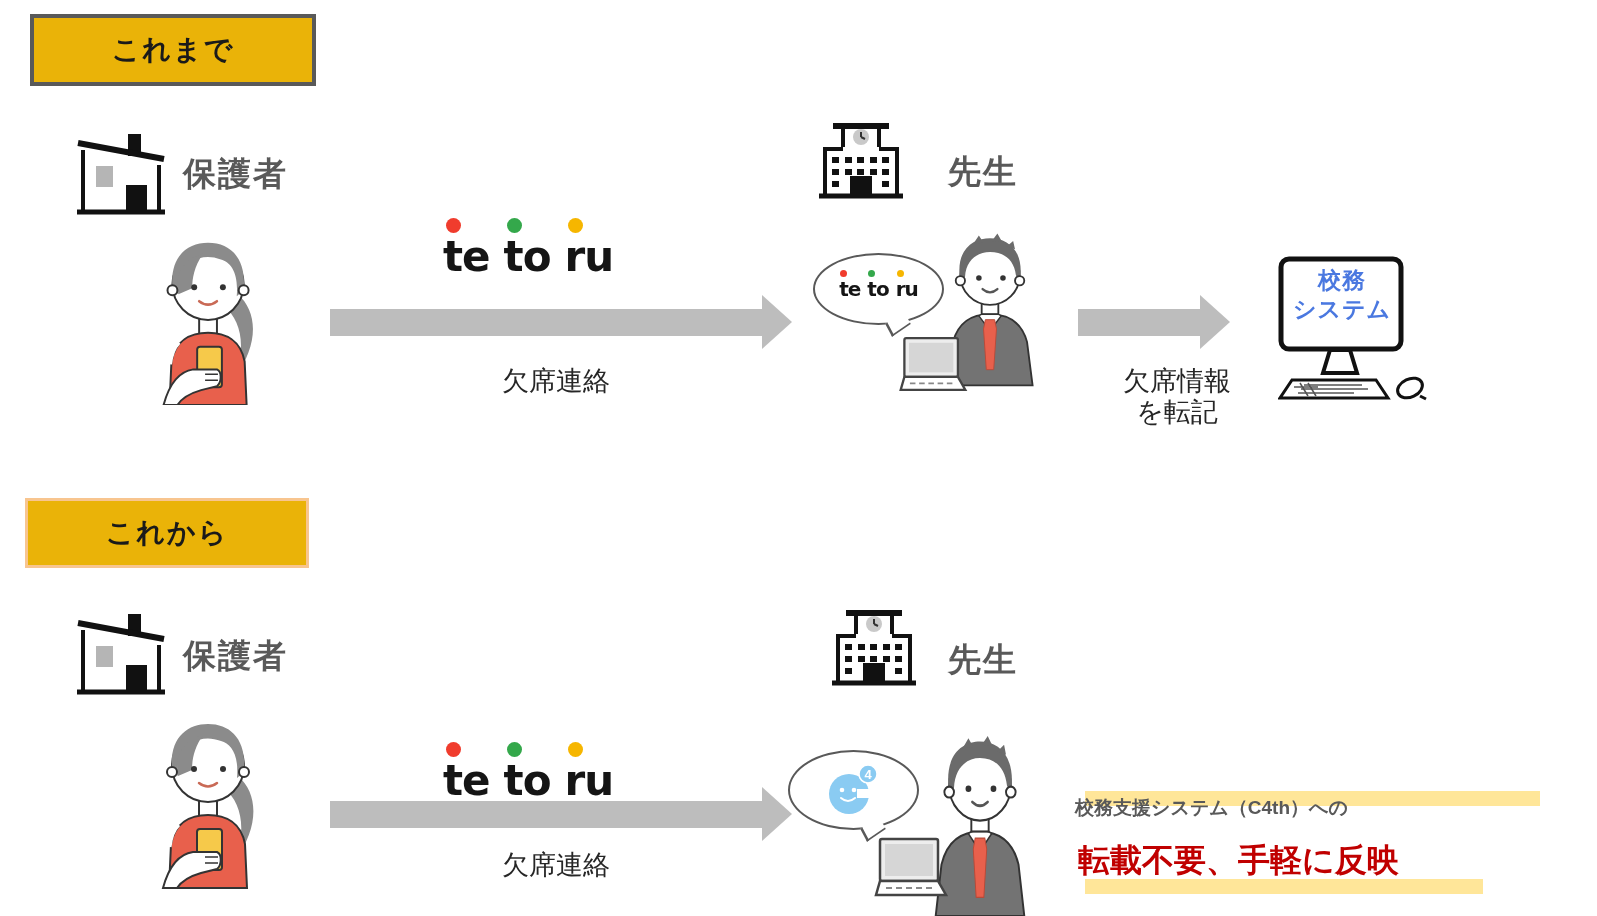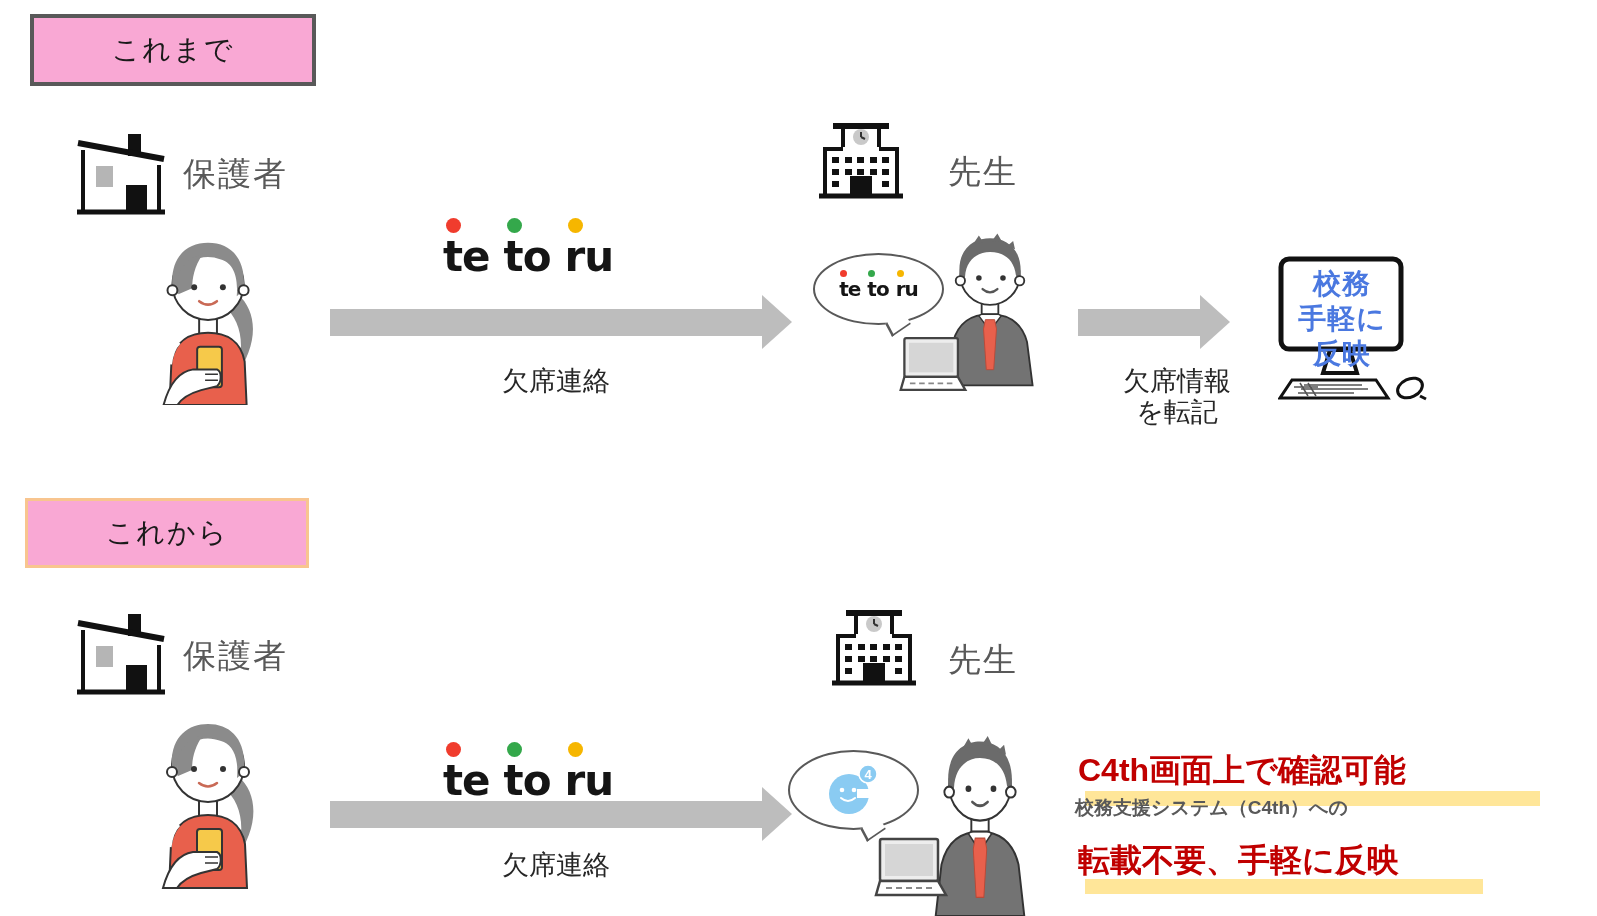--- a/index.html
+++ b/index.html
@@ -5,27 +5,27 @@
   html,body{margin:0;padding:0;background:#fff;}
   #stage{
     position:relative;width:1597px;height:916px;background:#ffffff;overflow:hidden;
     font-family:"Liberation Sans","DejaVu Sans",sans-serif;color:#262626;
   }
   .abs{position:absolute;}
 
   
   .label-box{
     display:flex;align-items:center;justify-content:center;
-    background:#f9a8d4;font-size:28px;color:#1a1a1a;letter-spacing:2px;
+    background:#eab308;font-size:28px;color:#1a1a1a;letter-spacing:2px;font-weight:bold;
   }
   .label-box.before{border:4px solid #595959;}
   .label-box.after{border:3px solid #F8C58F;}
 
   
-  .actor-label{font-weight:normal;font-size:33px;color:#595959;letter-spacing:2px;}
+  .actor-label{font-weight:bold;font-size:33px;color:#595959;letter-spacing:2px;}
 
   
   .arrow-body{position:absolute;background:#BDBDBD;height:27px;}
   .arrow-head{position:absolute;width:0;height:0;border-style:solid;
     border-top:27px solid transparent;border-bottom:27px solid transparent;
     border-left:30px solid #BDBDBD;border-right:0;}
 
   .caption{font-size:27px;color:#262626;text-align:center;line-height:1.15;}
 
   
@@ -49,21 +49,21 @@
   }
   .bubble::after{
     content:"";position:absolute;bottom:-10px;left:58%;width:16px;height:16px;background:#fff;
     border-right:2.5px solid #595959;border-bottom:2.5px solid #595959;
     transform:skewX(-25deg) rotate(45deg);
   }
 
   
   .screen-text{
     position:absolute;text-align:center;font-weight:bold;color:#4A78E0;
-    font-size:28px;line-height:1.25;letter-spacing:1px;z-index:2;
+    font-size:23px;line-height:1.25;letter-spacing:1px;z-index:2;
   }
 
   
   .benefit-intro{position:absolute;font-weight:bold;font-size:19px;color:#595959;white-space:nowrap;z-index:2;}
   .benefit-main{position:absolute;font-weight:bold;font-size:32px;color:#C00000;white-space:nowrap;line-height:1.15;z-index:2;}
   .highlight-bar{position:absolute;background:#FFE699;height:15px;z-index:1;}
 
   svg{display:block;}
 </style>
 </head>
@@ -189,21 +189,21 @@
       <path d="M52,94 L72,94 L79,117 L45,117 Z" fill="#fff" stroke="#111" stroke-width="4"></path>
       <path d="M14,124 L98,124 L110,142 L2,142 Z" fill="#fff" stroke="#111" stroke-width="3"></path>
       <path d="M26,129 L84,129 M23,133 L90,133 M20,137 L76,137" stroke="#555" stroke-width="1.5"></path>
       <path d="M22,127 L30,140 M30,127 L38,140 M16,131 L40,131" stroke="#555" stroke-width="1.5"></path>
       <ellipse cx="132" cy="132" rx="13" ry="9" fill="#fff" stroke="#111" stroke-width="3" transform="rotate(-25 132 132)"></ellipse>
       <path d="M142,140 L148,143" stroke="#111" stroke-width="3"></path>
     </svg>
   </div>
   <div class="screen-text" style="left:1286px;top:266px;width:112px;">
     <div>校務</div>
-    <div>手軽に反映</div>
+    <div>システム</div>
   </div>
 
   <div class="abs label-box after" style="left:25px;top:498px;width:278px;height:64px;">
     <span>これから</span>
   </div>
 
   <div class="abs" style="left:75px;top:608px;">
     <svg width="92" height="88" viewBox="0 0 92 88">
       <rect x="53" y="6" width="13" height="22" fill="#111"></rect>
       <path d="M3,15 L89,31" stroke="#111" stroke-width="6"></path>
@@ -303,17 +303,16 @@
     <svg width="78" height="62" viewBox="0 0 78 60">
       <rect x="8" y="2" width="58" height="42" rx="2" fill="#ededed" stroke="#444" stroke-width="2.5"></rect>
       <rect x="13" y="7" width="48" height="32" fill="#d6d6d6"></rect>
       <path d="M4,58 L8,44 L66,44 L74,58 Z" fill="#fff" stroke="#444" stroke-width="2.5"></path>
       <path d="M14,51 L20,51 M24,51 L30,51 M34,51 L40,51 M44,51 L50,51 M54,51 L60,51" stroke="#888" stroke-width="2"></path>
     </svg>
   </div>
 
   <div class="highlight-bar" style="left:1085px;top:791px;width:455px;"></div>
   <div class="highlight-bar" style="left:1085px;top:879px;width:398px;"></div>
-  <div class="benefit-main" style="left:1078px;top:752px;">C4th画面上で確認可能</div>
   <div class="benefit-intro" style="left:1075px;top:795px;">校務支援システム（C4th）への</div>
   <div class="benefit-main" style="left:1078px;top:842px;">転載不要、手軽に反映</div>
 
 </div>
 
 </body></html>

